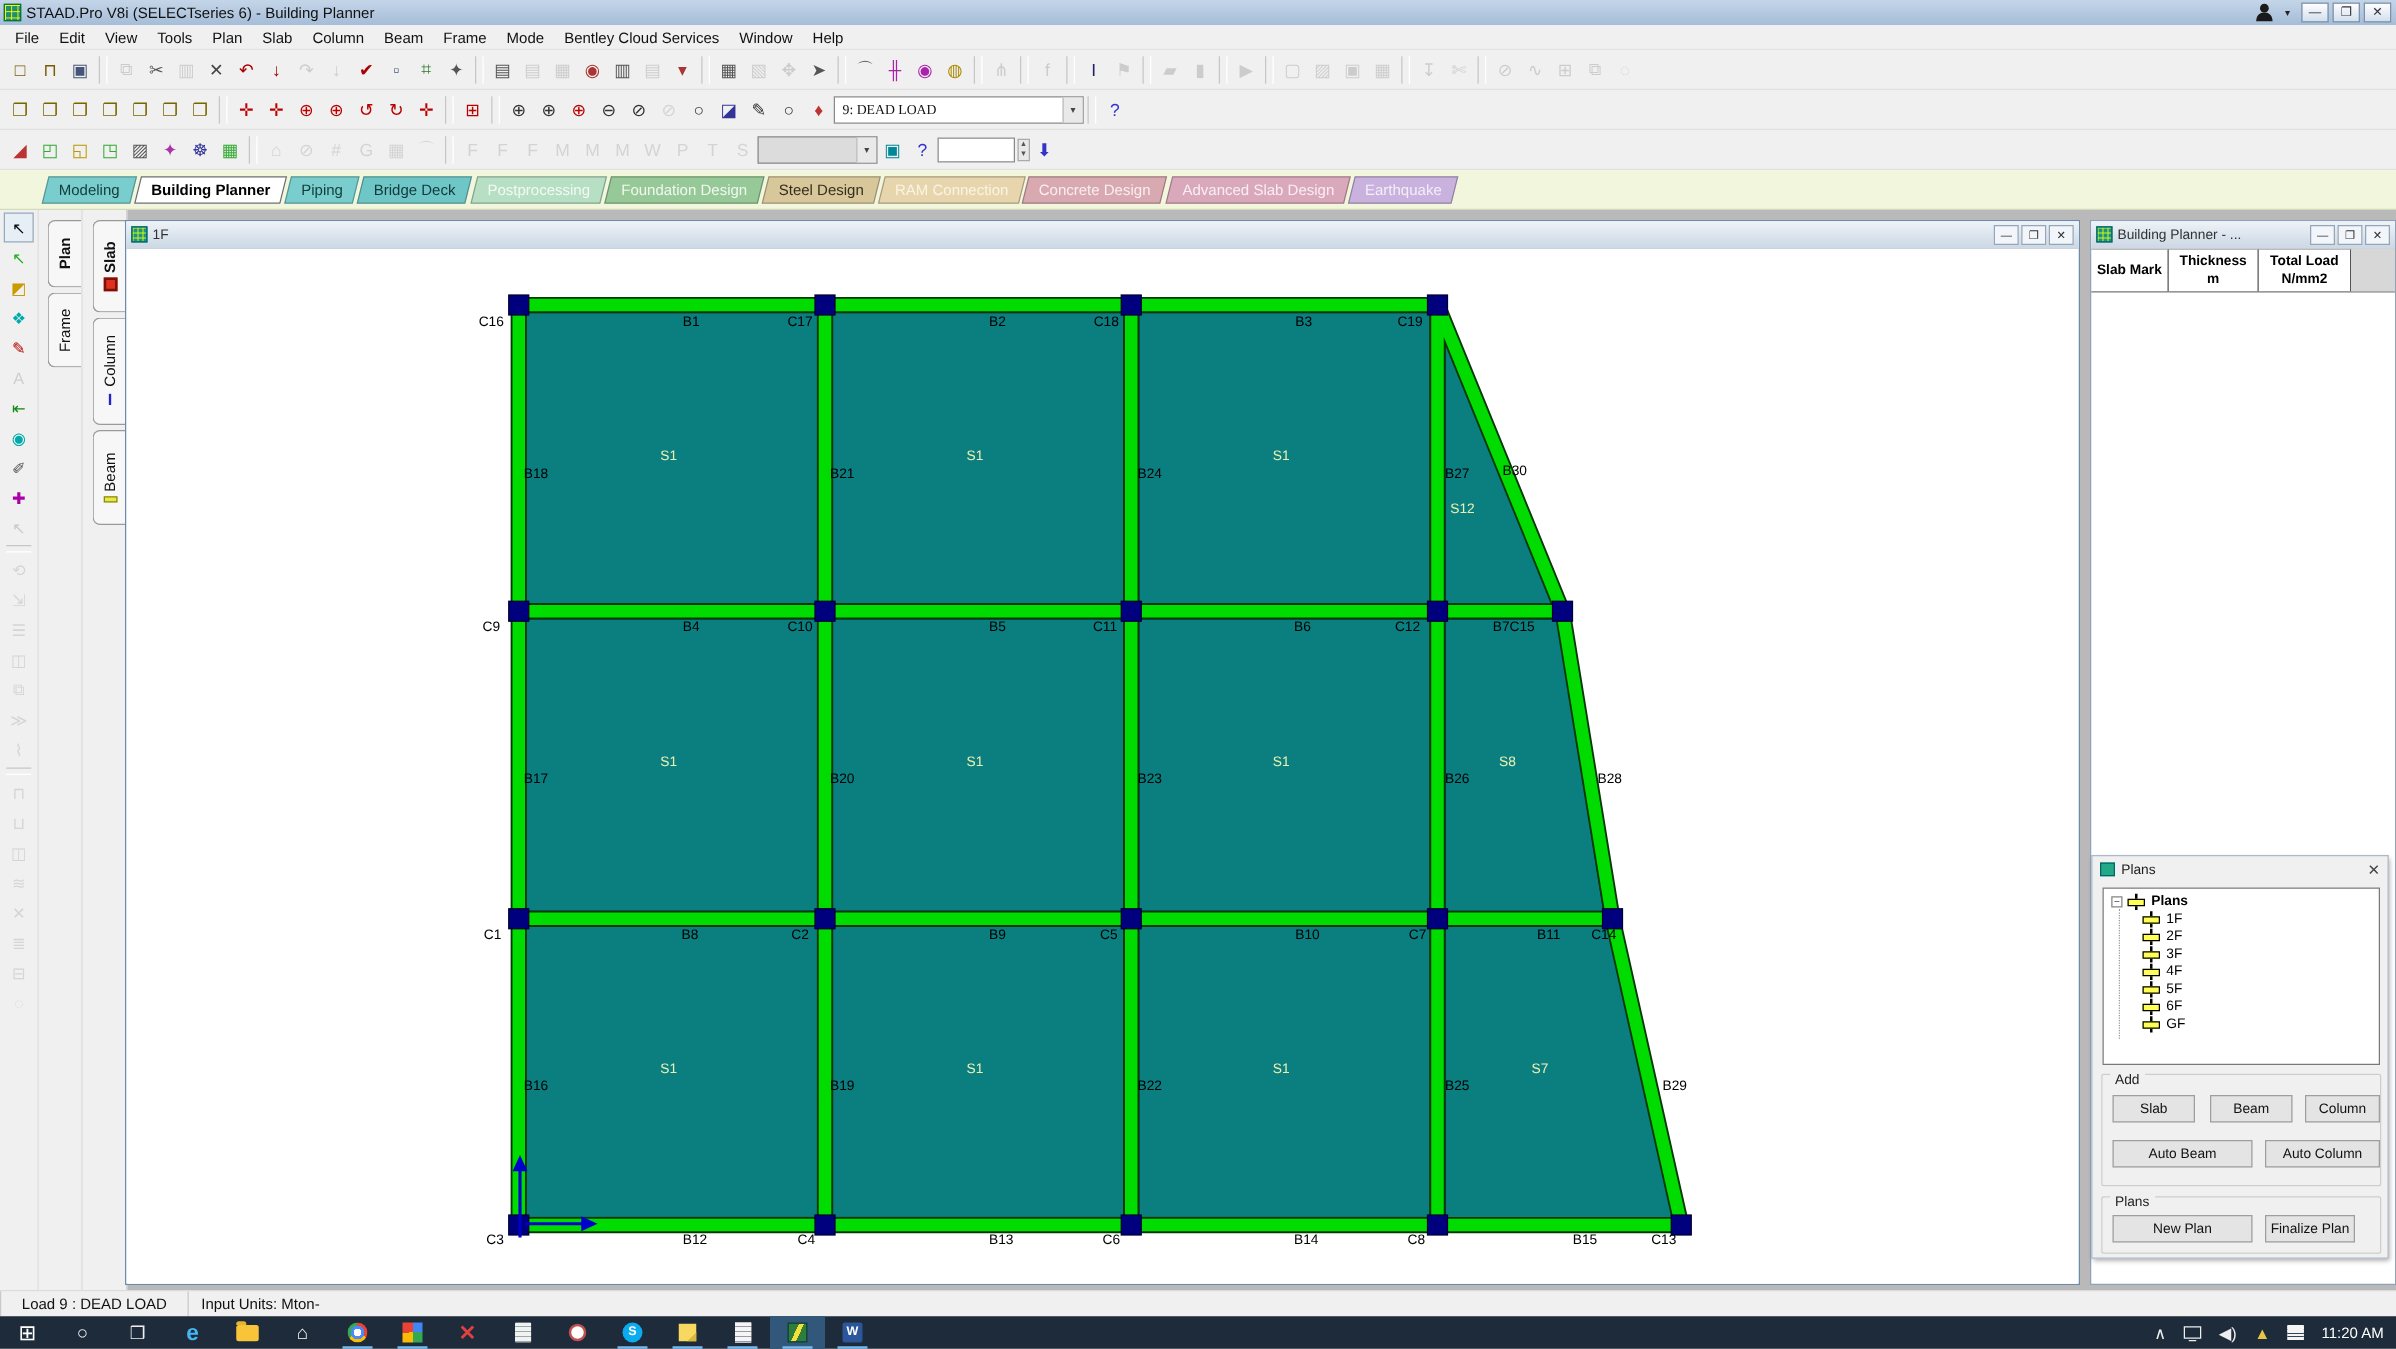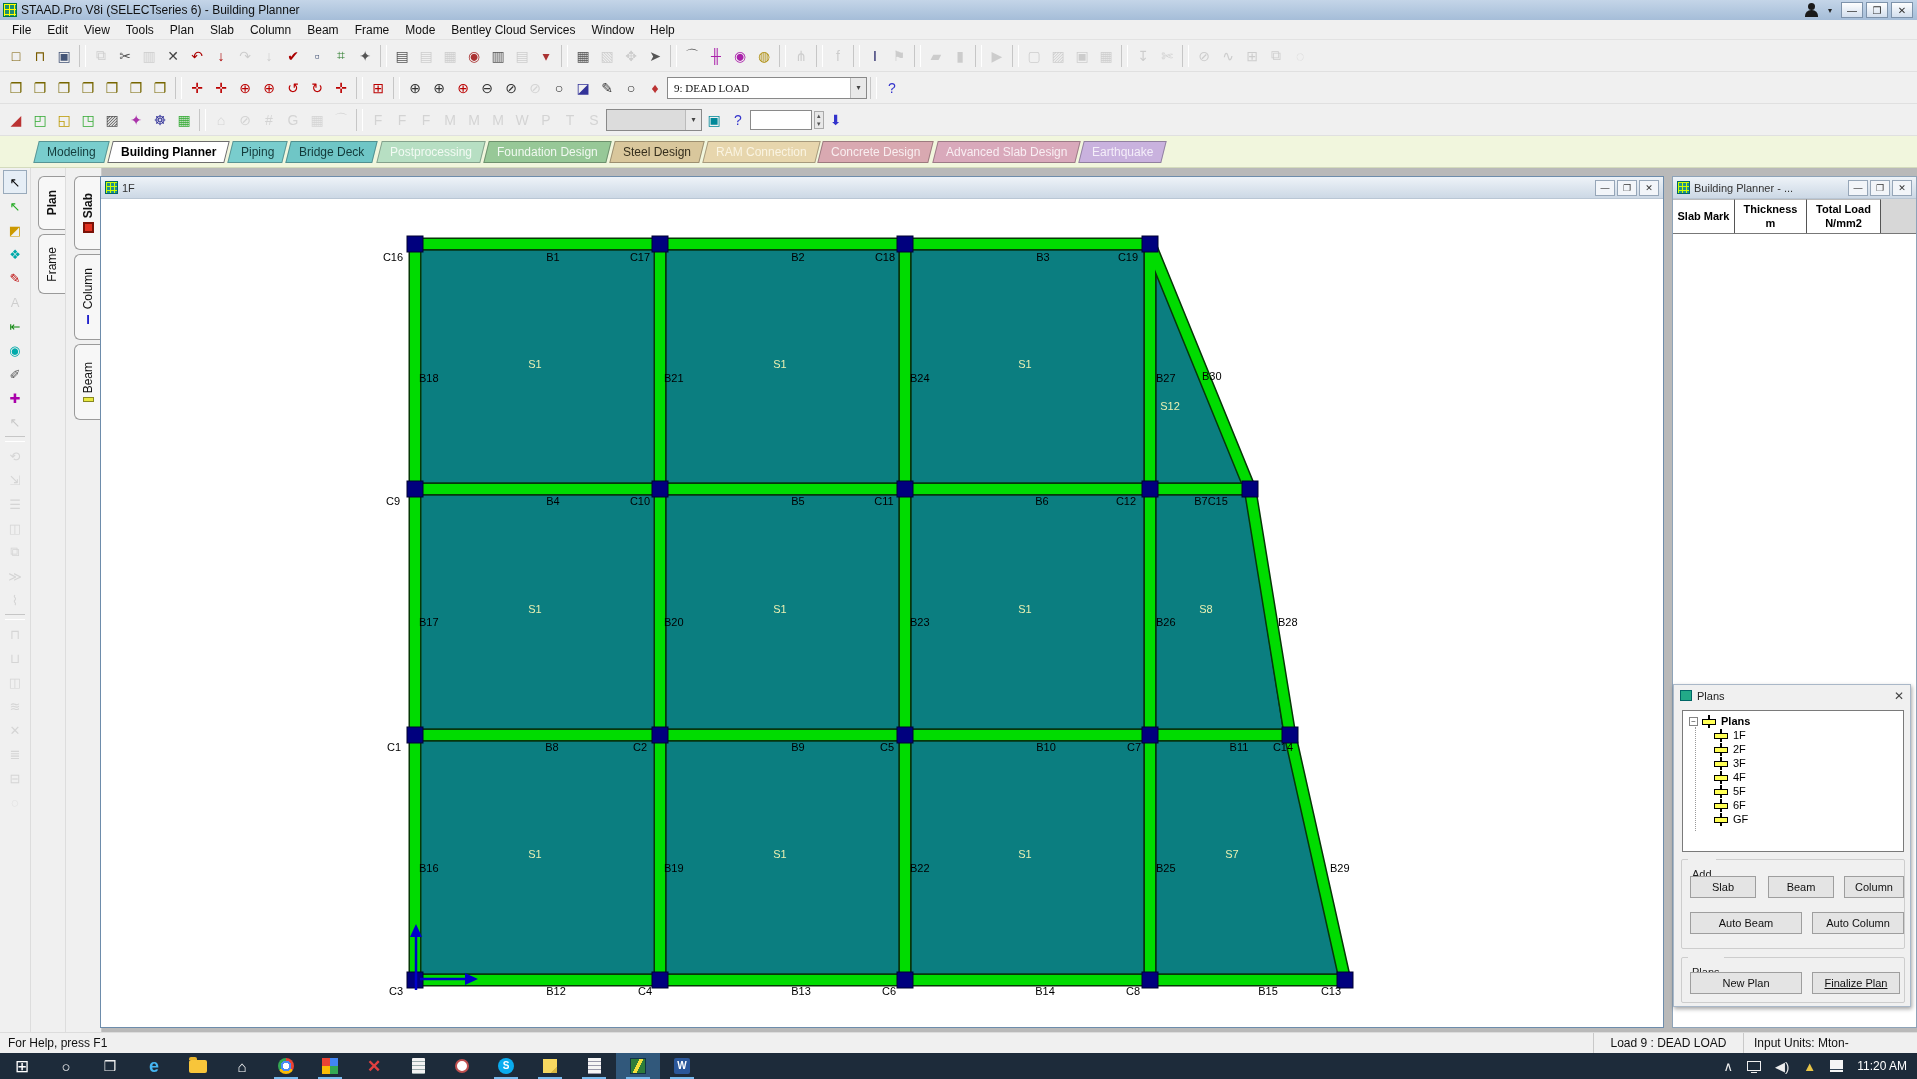--- a/index.html
+++ b/index.html
@@ -99,21 +99,21 @@
   .trow{display:flex;align-items:center;height:14px;padding-left:6px;color:#000;}
   .trow.child{padding-left:30px;}
   .expbox{width:9px;height:9px;border:1px solid #848484;background:#fff;font-size:8px;line-height:7px;
     text-align:center;color:#333;margin-right:3px;flex:0 0 auto;}
   .flr{position:relative;width:16px;height:13px;margin-right:4px;flex:0 0 auto;}
   .flr::after{content:"";position:absolute;left:7px;top:0;bottom:0;width:2px;background:#000;}
   .flr::before{content:"";position:absolute;left:1px;right:1px;top:4px;height:4px;background:#ffff55;
     border:1px solid #000;z-index:1;}
   .troot{font-weight:bold;}
   .group{position:absolute;left:7px;width:224px;border:1px solid #cdcdcd;border-radius:2px;}
-  .glegend{position:absolute;top:-8px;left:6px;background:#f0f0f0;padding:16px 4px;font-size:11px;color:#222;}
+  .glegend{position:absolute;top:-8px;left:6px;background:#f0f0f0;padding:6px 4px;font-size:11px;color:#222;}
   .pbtn{position:absolute;height:22px;background:#e4e4e4;border:1px solid #9e9e9e;font-size:11px;
     display:flex;align-items:center;justify-content:center;color:#111;}
   
   #statusbar{position:absolute;left:0;top:1032px;width:1917px;height:21px;background:#f0f0f0;
     font-size:12px;color:#111;display:flex;align-items:center;border-top:1px solid #dcdcdc;}
   #sb-help{padding-left:8px;flex:1;}
   .sb-panel{border-left:1px solid #c9c9c9;height:100%;display:flex;align-items:center;
     padding:0 10px;white-space:nowrap;overflow:hidden;}
   #sb-load{width:150px;justify-content:center;}
   #sb-units{width:174px;}
@@ -857,28 +857,27 @@
         </div>
       <div id="add-row2">
           <div class="pbtn" style="left: 8px; top: 52px; width: 112px;">Auto Beam</div>
           <div class="pbtn" style="left: 130px; top: 52px; width: 92px;">Auto Column</div>
         </div>
     </div>
     <div class="group" style="top:272px;height:46px;">
       <span class="glegend">Plans</span>
       <div id="plans-row">
           <div class="pbtn" style="left: 8px; top: 14px; width: 112px;">New Plan</div>
-          <div class="pbtn" style="left: 130px; top: 14px; width: 88px; text-decoration: underline;">Finalize Plan</div>
+          <div class="pbtn" style="left: 130px; top: 14px; width: 72px;">Finalize Plan</div>
         </div>
     </div>
   </div>
 </div>
 
 <div id="statusbar">
-  <span id="sb-help">For Help, press F1</span>
   <div id="sb-load" class="sb-panel">
     <span>Load 9 : DEAD LOAD</span>
   </div>
   <div id="sb-units" class="sb-panel">
     <span>Input Units:   Mton-</span>
   </div>
 </div>
 
 <div id="taskbar">
   <div id="tb-icons" style="display:flex;">

